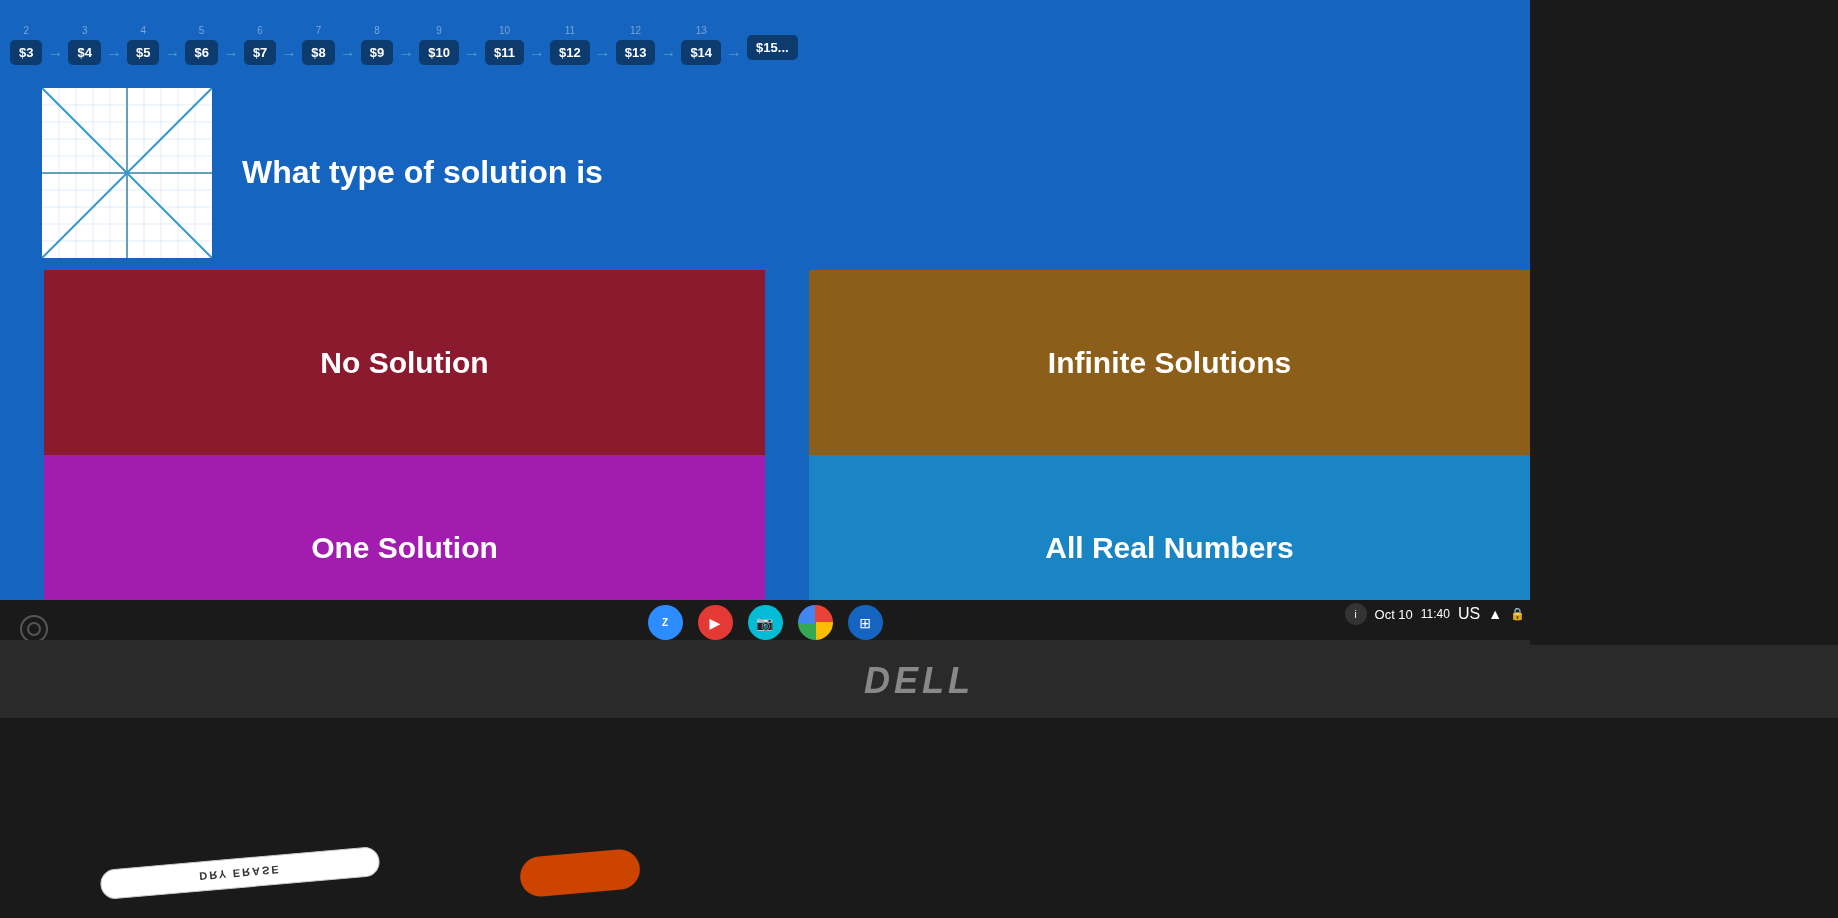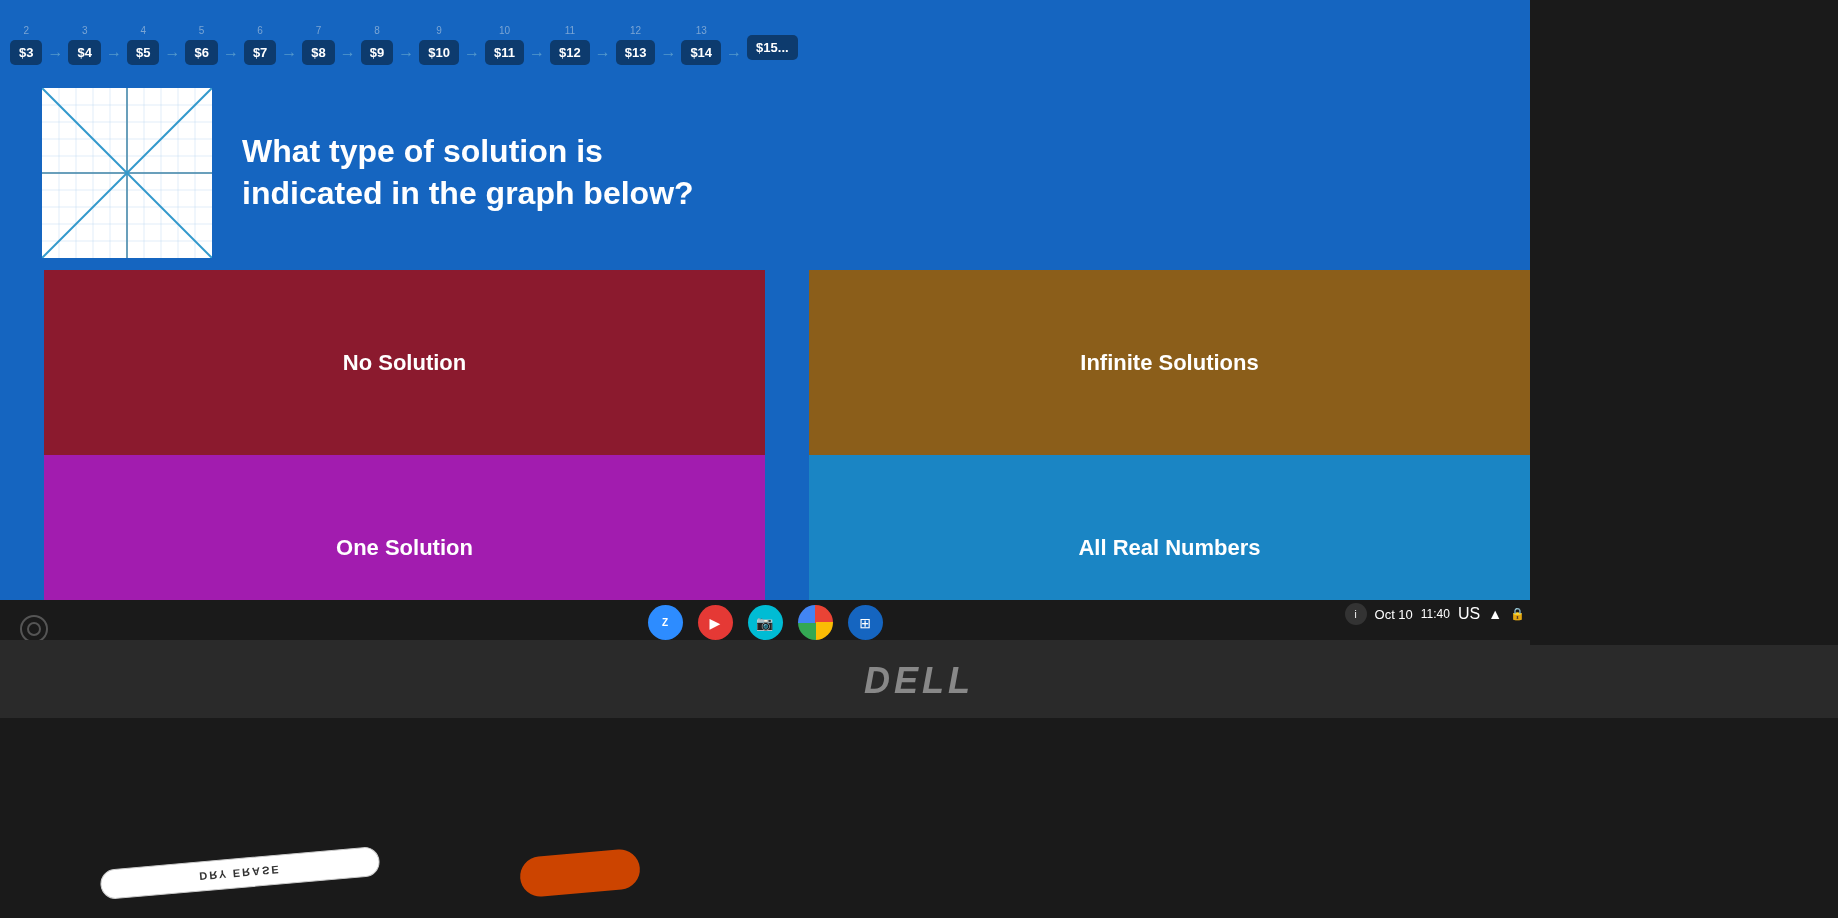--- a/index.html
+++ b/index.html
@@ -91,21 +91,21 @@
       display: grid;
       grid-template-columns: 1fr 1fr;
       grid-template-rows: 1fr 1fr;
     }
 
     .answer-option {
       display: flex;
       align-items: center;
       justify-content: center;
       color: white;
-      font-size: 22px;
+      font-size: 30px;
       font-weight: bold;
       cursor: pointer;
       margin-left: 44px;
     }
 
     .answer-a { background: #8b1a2e; }
     .answer-b { background: #8b5e1a; text-align: center; }
     .answer-c { background: #1a7a3c; }
     .answer-d { background: #1a85c4; }
 
@@ -415,21 +415,20 @@
 
           <line x1="85" y1="0" x2="85" y2="170" stroke="#4488aa" stroke-width="1.5"></line>
           <line x1="0" y1="85" x2="170" y2="85" stroke="#4488aa" stroke-width="1.5"></line>
 
           <line x1="0" y1="0" x2="170" y2="170" stroke="#3399cc" stroke-width="2"></line>
           <line x1="170" y1="0" x2="0" y2="170" stroke="#3399cc" stroke-width="2"></line>
         </svg>
       </div>
       <div class="question-text">
         <div>What type of solution is</div>
-        <div>indicated in the graph below?</div>
       </div>
     </div>
 
     <div class="answers-grid">
       <div class="answer-option answer-a" style="background:#8b1a2e;">
         <span>No Solution</span>
       </div>
       <div class="answer-option answer-b" style="background:#8b5e1a;">
         <span>Infinite Solutions</span>
       </div>

